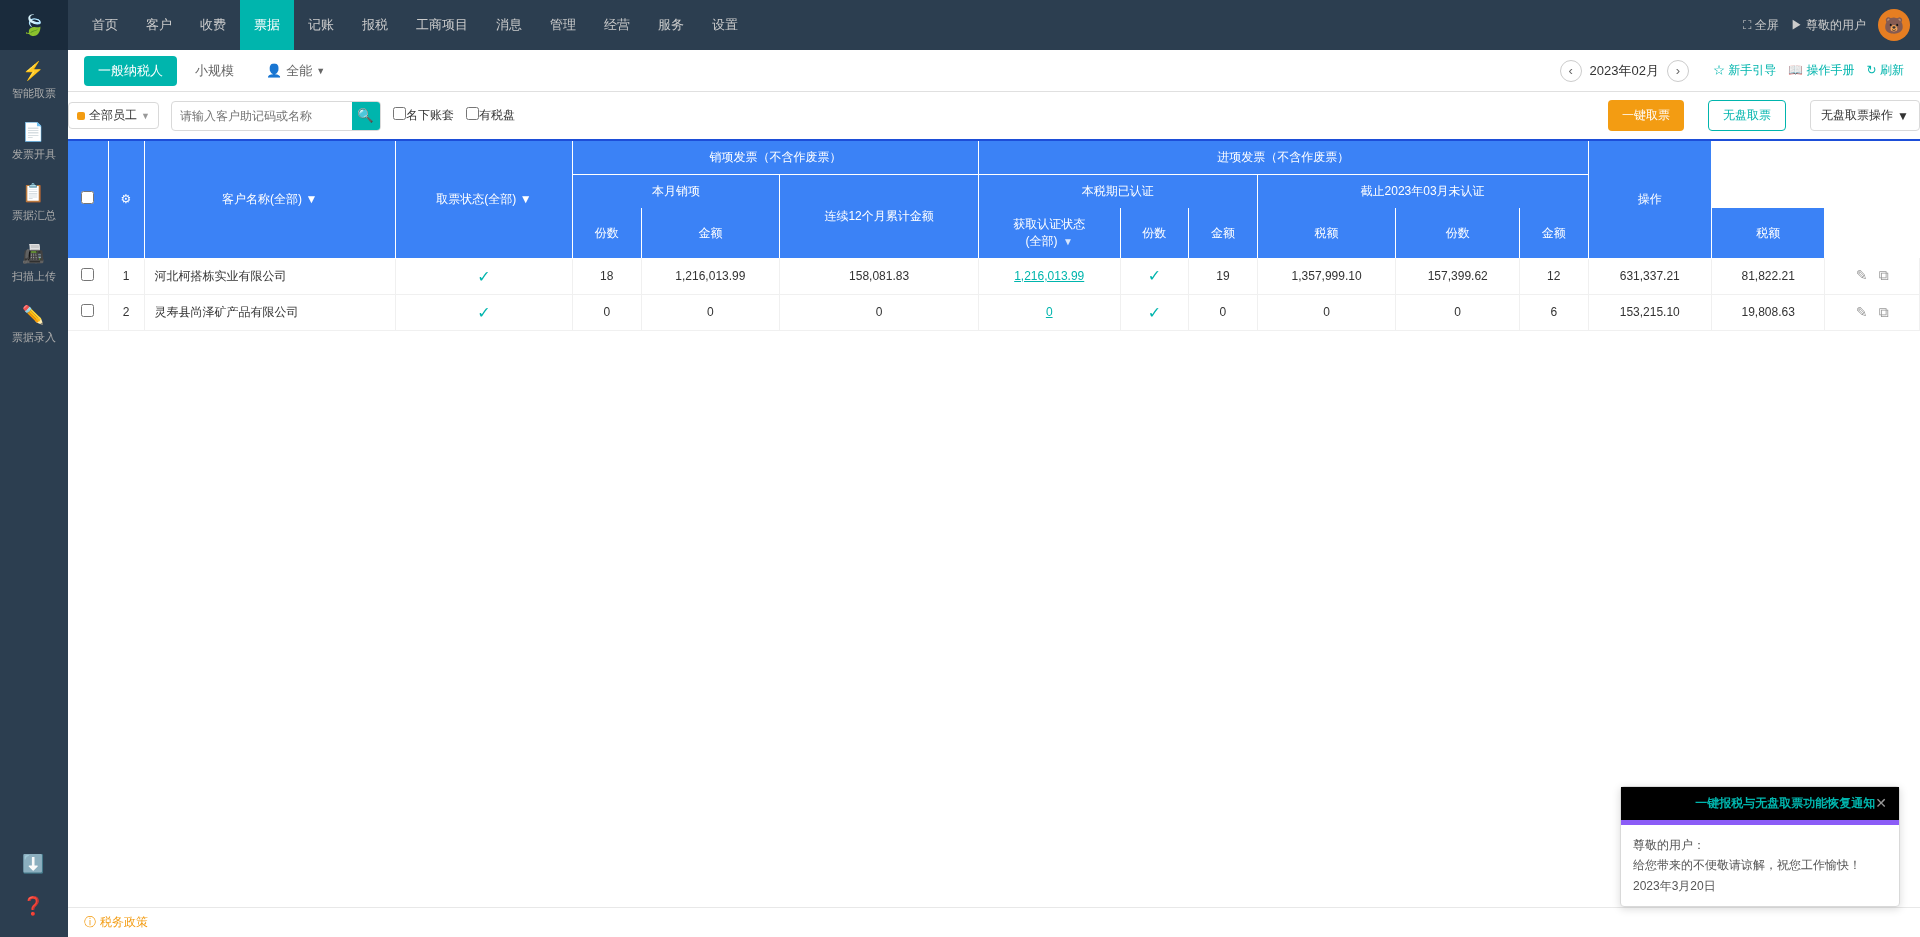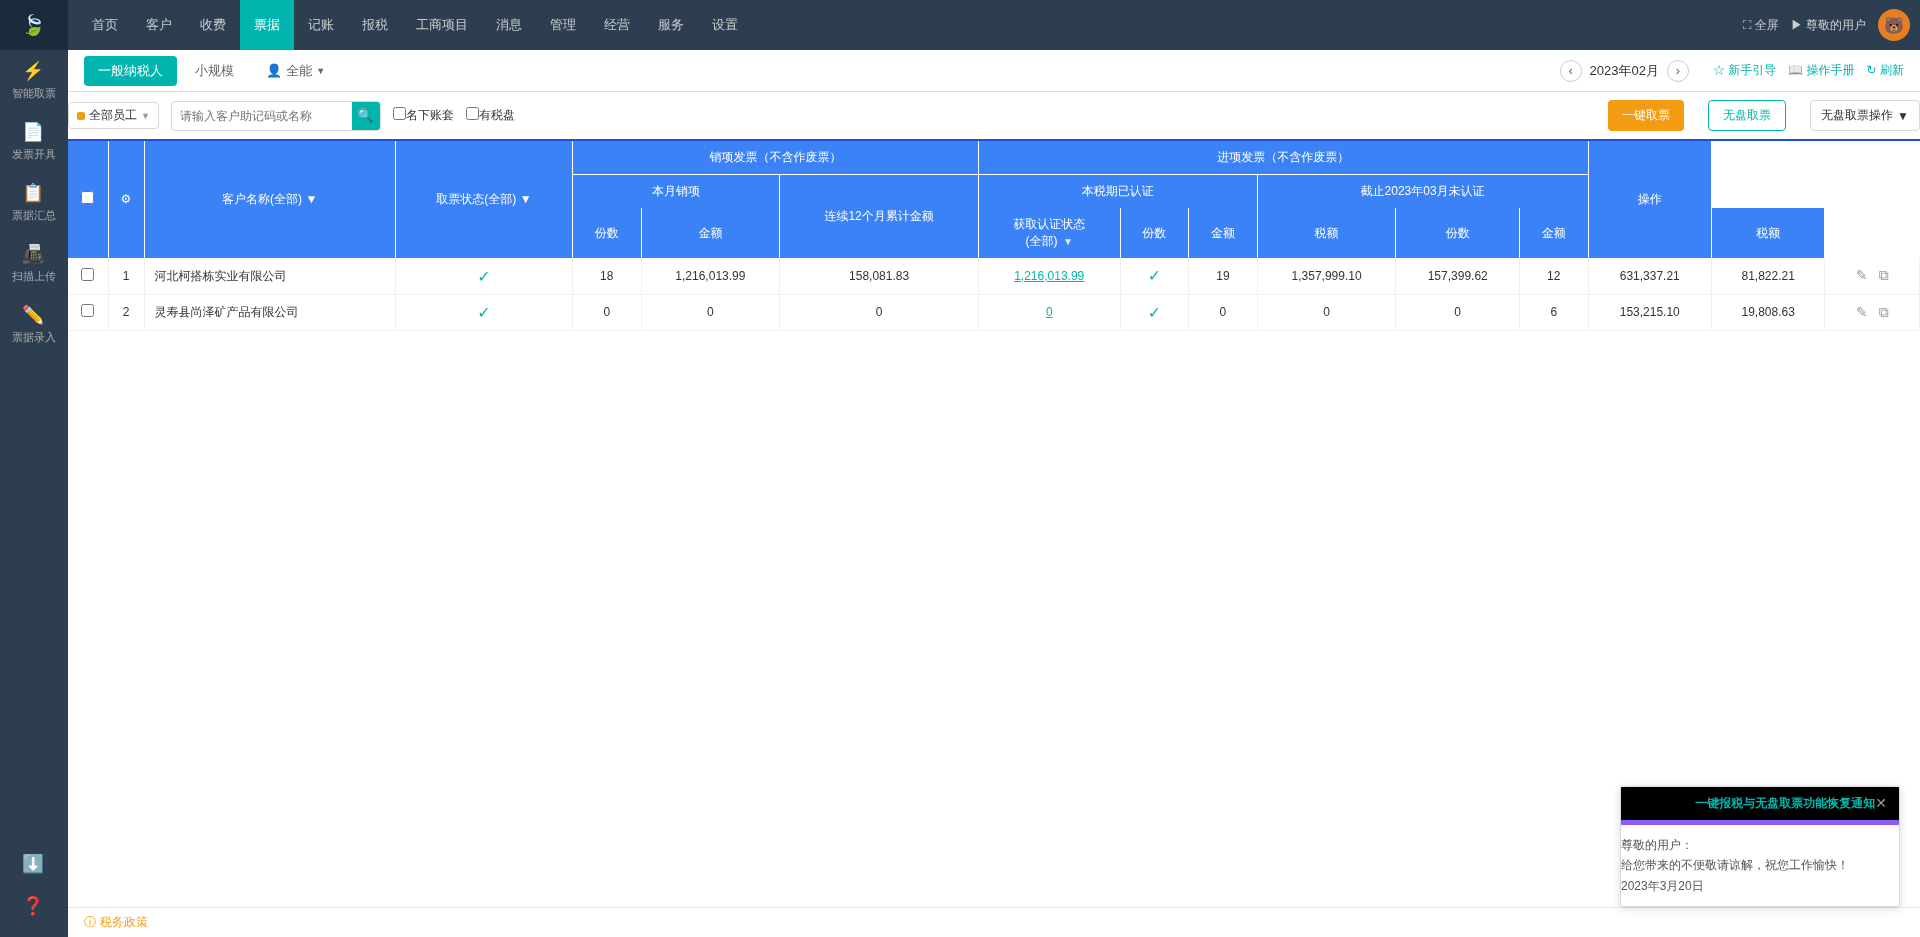--- a/index.html
+++ b/index.html
@@ -314,21 +314,21 @@
     .notif-header {
       background: #000000;
       padding: 8px 12px;
       display: flex;
       align-items: center;
       justify-content: flex-end;
       border-bottom: 5px solid #8b5cf6;
     }
     .notif-title { font-size: 12px; color: #00b5ad; font-weight: bold; }
     .notif-close { cursor: pointer; color: #999; font-size: 14px; }
-    .notif-body { padding: 10px 0; font-size: 12px; color: #555; line-height: 1.7; }
+    .notif-body { padding: 10px 12px; font-size: 12px; color: #555; line-height: 1.7; }
     .notif-scroll {
       max-height: 160px;
       overflow-y: auto;
     }
 
     
     .status-bar {
       background: #fff;
       border-top: 1px solid #e8e8e8;
       padding: 6px 16px;

